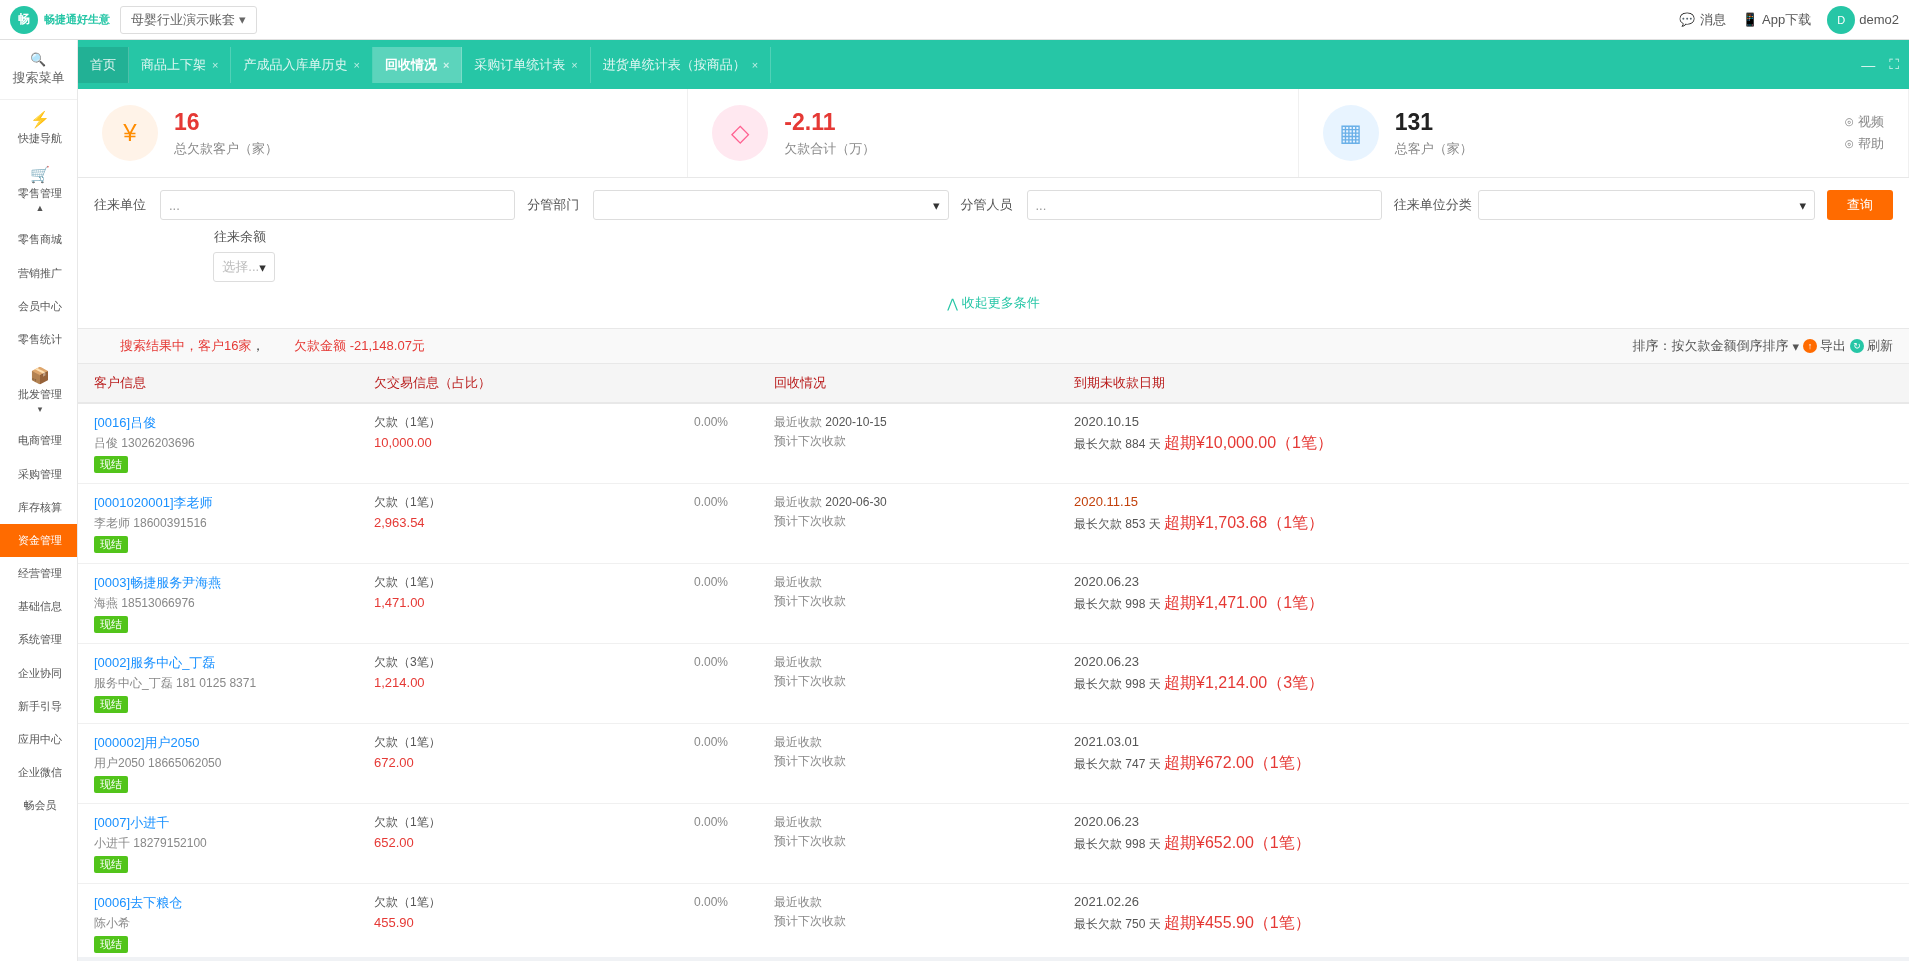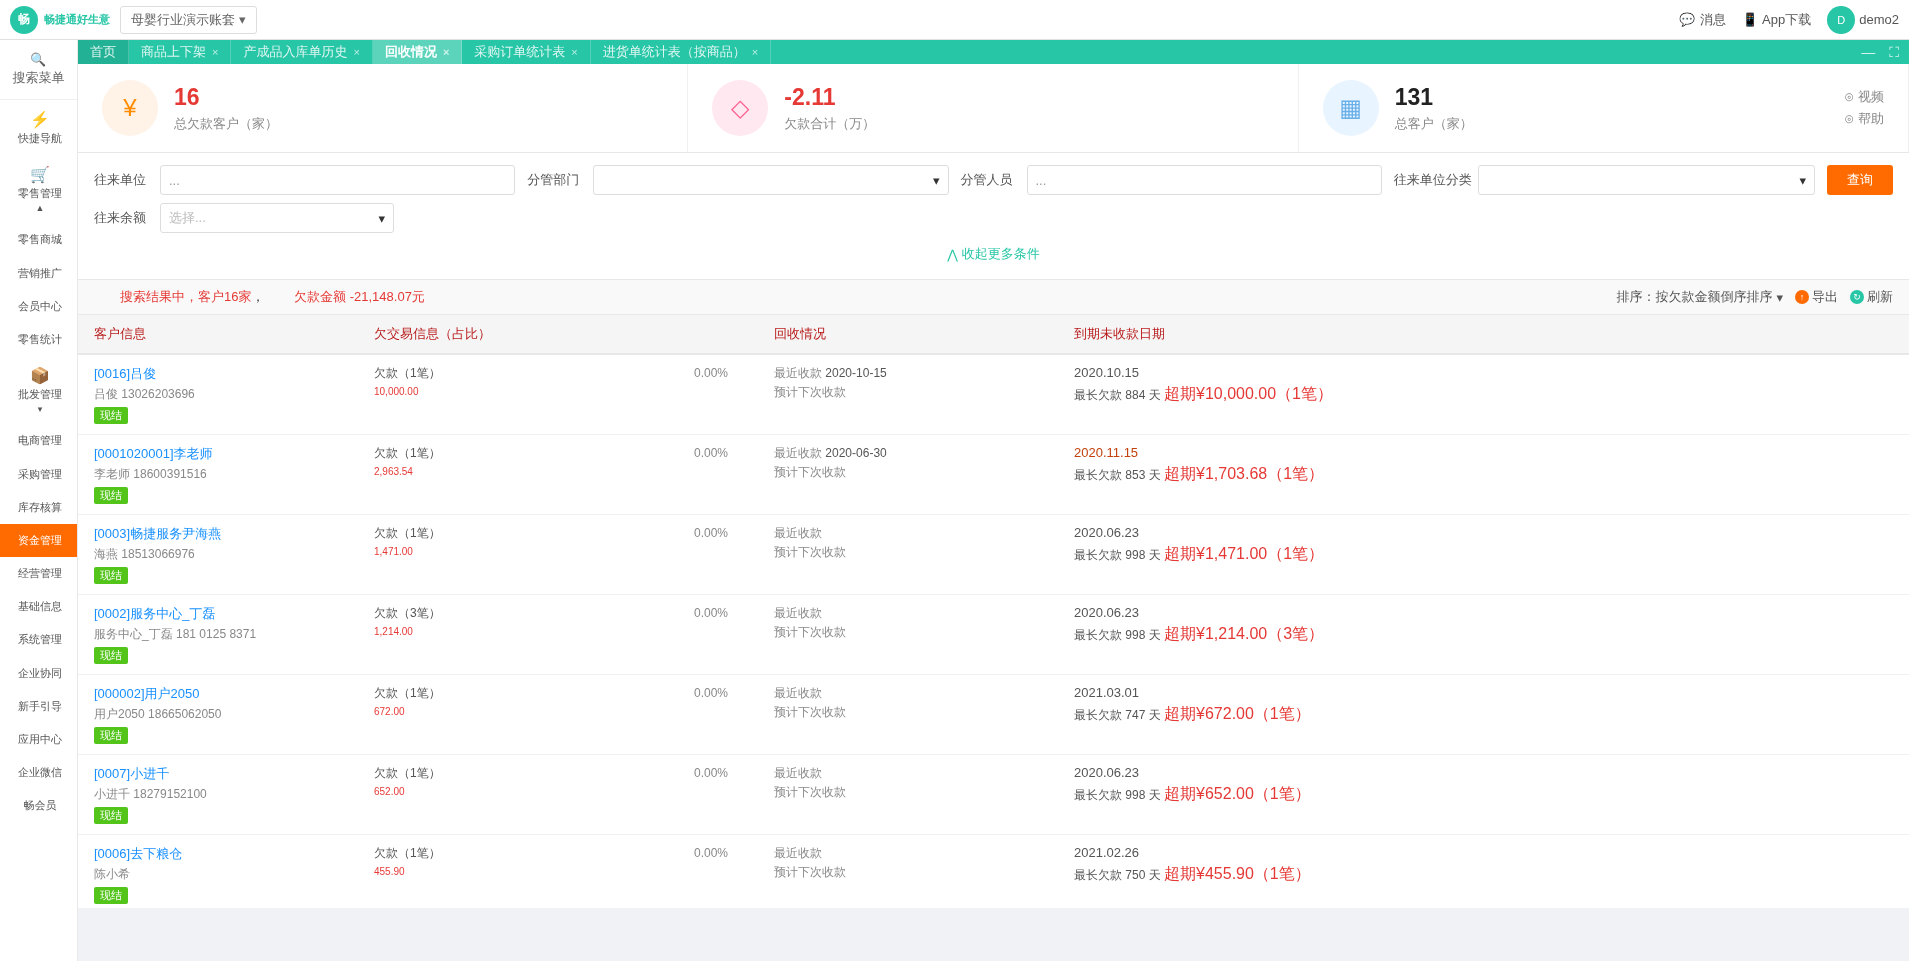--- a/index.html
+++ b/index.html
@@ -4,21 +4,21 @@
   <style>
     * { box-sizing: border-box; margin: 0; padding: 0; font-family: "Microsoft YaHei", Arial, sans-serif; font-size: 13px; }
     body { background: #f5f5f5; color: #333; overflow: hidden; height: 961px; }
 
     
     .app-container { display: flex; flex-direction: column; height: 100%; }
     .top-bar { display: flex; align-items: center; background: #fff; height: 40px; border-bottom: 1px solid #e0e0e0; padding: 0 10px; flex-shrink: 0; }
     .main-layout { display: flex; flex: 1; overflow: hidden; }
     .sidebar { width: 78px; background: #fff; border-right: 1px solid #e8e8e8; display: flex; flex-direction: column; flex-shrink: 0; overflow-y: auto; }
     .content-area { flex: 1; display: flex; flex-direction: column; overflow: hidden; }
-    .tab-bar { background: #26c6a6; display: flex; align-items: center; height: 24px; flex-shrink: 0; }
+    .tab-bar { background: #26c6a6; display: flex; align-items: center; height: 49px; flex-shrink: 0; }
     .main-content { flex: 1; overflow-y: auto; padding: 0; background: #f0f2f5; }
 
     
     .logo-area { display: flex; align-items: center; gap: 6px; min-width: 78px; }
     .logo-icon { width: 28px; height: 28px; background: #26c6a6; border-radius: 50%; display: flex; align-items: center; justify-content: center; color: #fff; font-size: 12px; font-weight: bold; }
     .logo-text { color: #26c6a6; font-size: 11px; font-weight: bold; }
     .store-selector { display: flex; align-items: center; gap: 4px; padding: 4px 10px; border: 1px solid #ddd; border-radius: 3px; cursor: pointer; font-size: 12px; color: #666; margin-left: 10px; background: #fff; }
     .top-bar-right { margin-left: auto; display: flex; align-items: center; gap: 16px; }
     .top-bar-item { display: flex; align-items: center; gap: 4px; color: #555; font-size: 12px; cursor: pointer; }
     .avatar { width: 28px; height: 28px; border-radius: 50%; background: #26c6a6; display: flex; align-items: center; justify-content: center; color: #fff; font-size: 11px; }
@@ -61,38 +61,38 @@
     .filter-label { color: #555; font-size: 13px; white-space: nowrap; min-width: 60px; }
     .filter-input { flex: 1; border: 1px solid #ddd; border-radius: 3px; padding: 5px 8px; font-size: 13px; color: #333; background: #fff; display: flex; align-items: center; justify-content: space-between; cursor: pointer; height: 30px; }
     .filter-input.dots { color: #999; }
     .search-btn { background: #ff6b00; color: #fff; border: none; border-radius: 3px; padding: 6px 20px; font-size: 13px; cursor: pointer; white-space: nowrap; height: 30px; }
     .collapse-btn { display: flex; align-items: center; justify-content: center; gap: 4px; color: #26c6a6; font-size: 12px; cursor: pointer; padding: 4px 0; }
 
     
     .result-bar { display: flex; align-items: center; justify-content: space-between; padding: 8px 16px; background: #f9f9f9; border-bottom: 1px solid #e8e8e8; }
     .result-info { font-size: 13px; color: #333; }
     .result-info span { color: #e53935; margin-left: 26px; }
-    .result-actions { display: flex; align-items: flex-start; gap: 12px; font-size: 12px; color: #555; }
+    .result-actions { display: flex; align-items: flex-start; gap: 4px; font-size: 12px; color: #555; }
     .sort-select { display: flex; align-items: center; gap: 4px; cursor: pointer; color: #555; }
     .action-btn { display: flex; align-items: center; gap: 3px; cursor: pointer; color: #555; }
     .action-btn .icon-circle { width: 14px; height: 14px; border-radius: 50%; background: #ddd; display: inline-flex; align-items: center; justify-content: center; font-size: 9px; }
     .action-btn.export .icon-circle { background: #ff6b00; color: #fff; }
     .action-btn.refresh .icon-circle { background: #26c6a6; color: #fff; }
 
     
     .data-table { width: 100%; background: #fff; border-collapse: collapse; }
     .data-table thead tr { background: #f5f5f5; border-bottom: 2px solid #e8e8e8; }
     .data-table th { padding: 10px 16px; text-align: left; font-size: 13px; color: #b91c1c; font-weight: normal; white-space: nowrap; }
     .data-table tbody tr { border-bottom: 1px solid #f0f0f0; }
     .data-table td { padding: 10px 16px; vertical-align: top; }
     .customer-name { color: #1890ff; cursor: pointer; font-size: 13px; margin-bottom: 3px; }
     .customer-info { color: #888; font-size: 12px; margin-bottom: 4px; }
     .tag { display: inline-block; padding: 1px 6px; border-radius: 2px; font-size: 11px; color: #fff; }
     .tag.green { background: #52c41a; }
-    .amount-red { color: #e53935; font-size: 10px; }
+    .amount-red { color: #e53935; font-size: 13px; }
     .overdue-link { color: #e53935; font-size: 16px; cursor: pointer; }
     .recent-payment { color: #888; font-size: 12px; margin-bottom: 2px; }
     .recent-date { color: #555; font-size: 12px; }
     .next-payment { color: #888; font-size: 12px; }
     .overdue-days { color: #555; font-size: 12px; }
     .table-wrapper { overflow-y: auto; max-height: calc(961px - 36px - 40px - 120px - 80px - 50px - 42px); }
   </style>
 </head>
 <body>
 
@@ -282,21 +282,21 @@
             <div class="filter-item">
               <span class="filter-label">往来单位分类</span>
               <div class="filter-input">
                 <span></span>
                 <span>▾</span>
               </div>
             </div>
             <button class="search-btn">查询</button>
           </div>
           <div class="filter-row">
-            <div class="filter-item" style="max-width: 300px;">
+            <div class="filter-item" style="max-width: 300px; flex-direction: column;">
               <span class="filter-label">往来余额</span>
               <div class="filter-input">
                 <span style="color:#bbb;">选择...</span>
                 <span>▾</span>
               </div>
             </div>
           </div>
           <div class="collapse-btn">
             <span>⋀</span>
             <span>收起更多条件</span>

